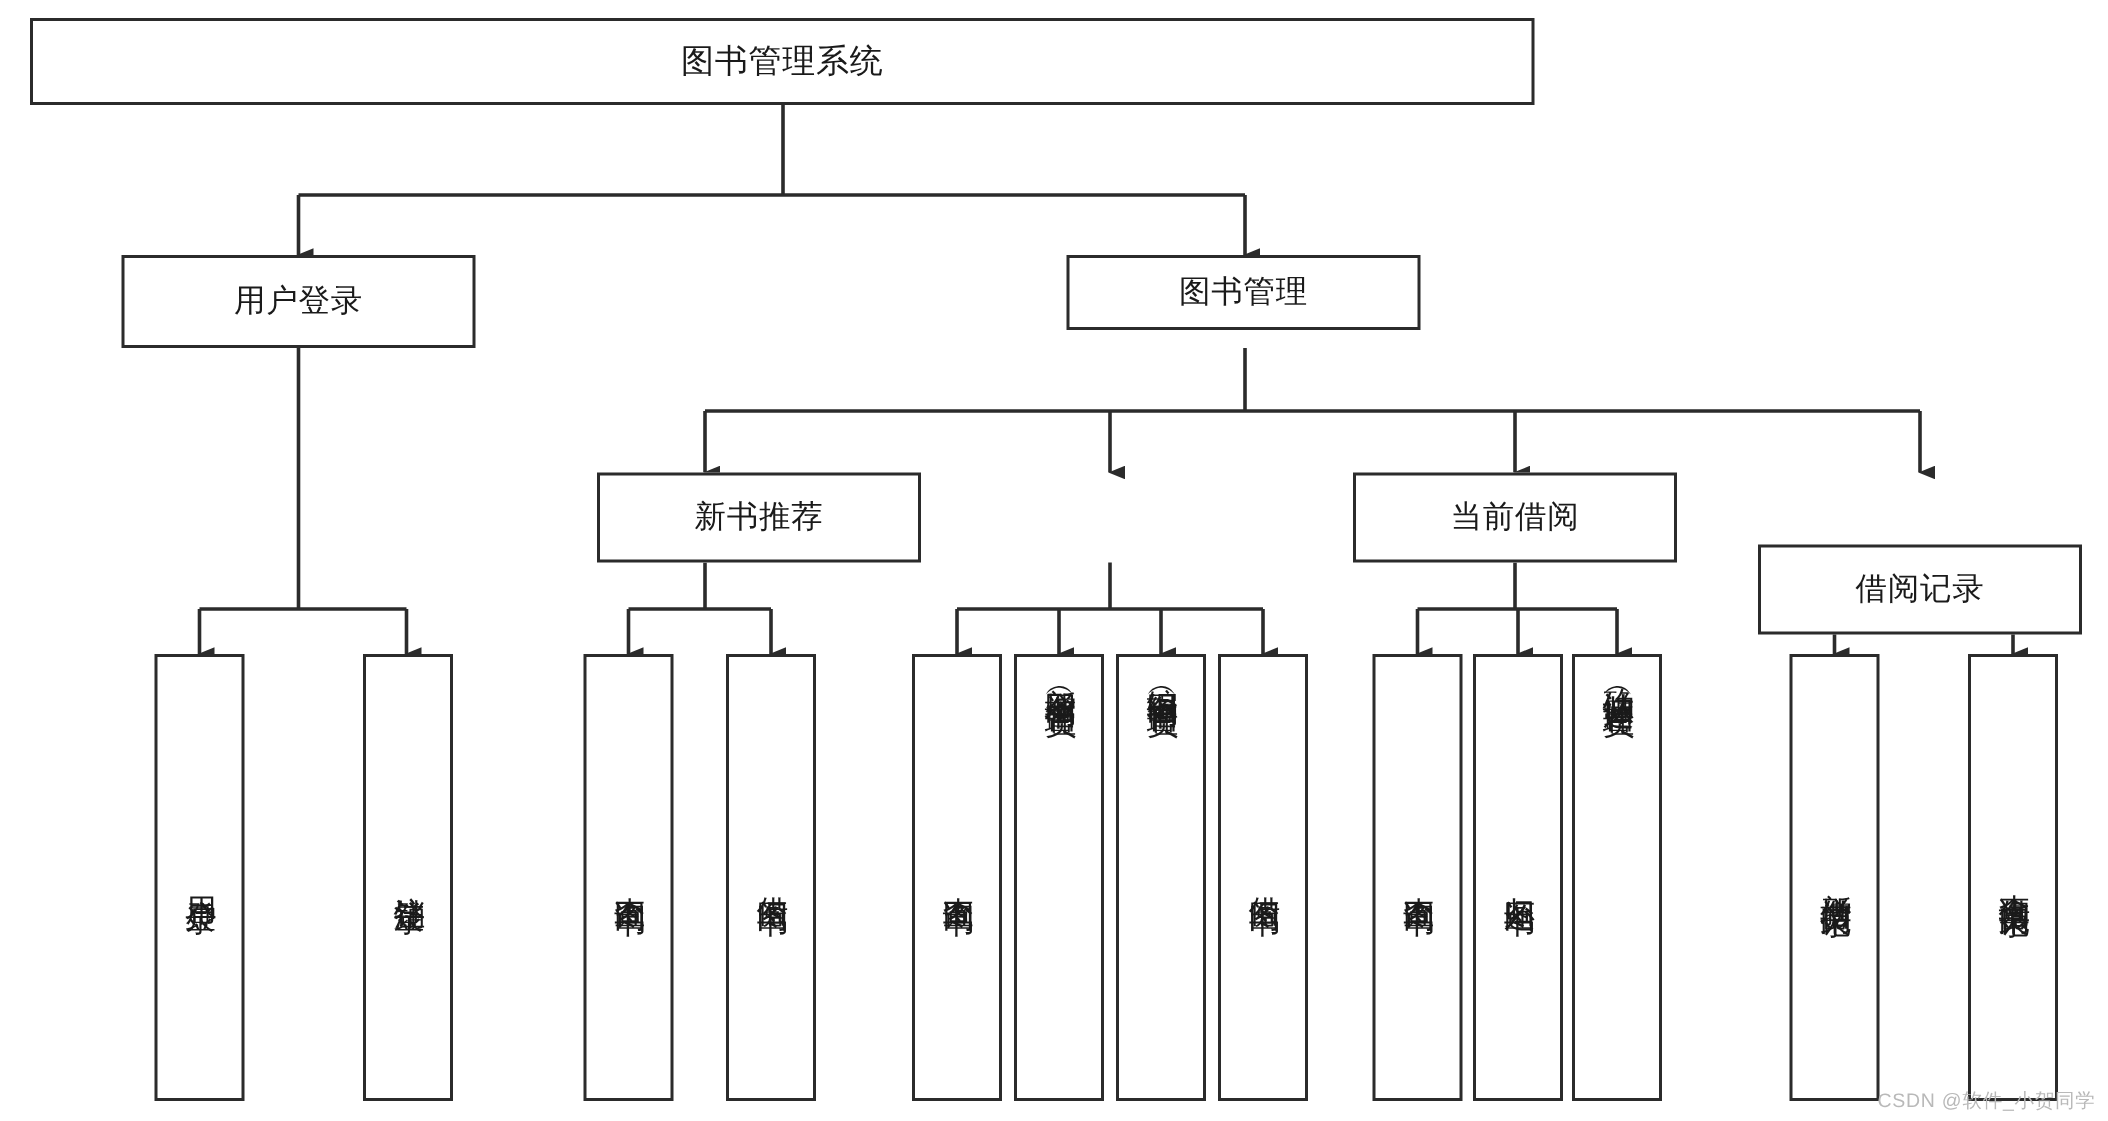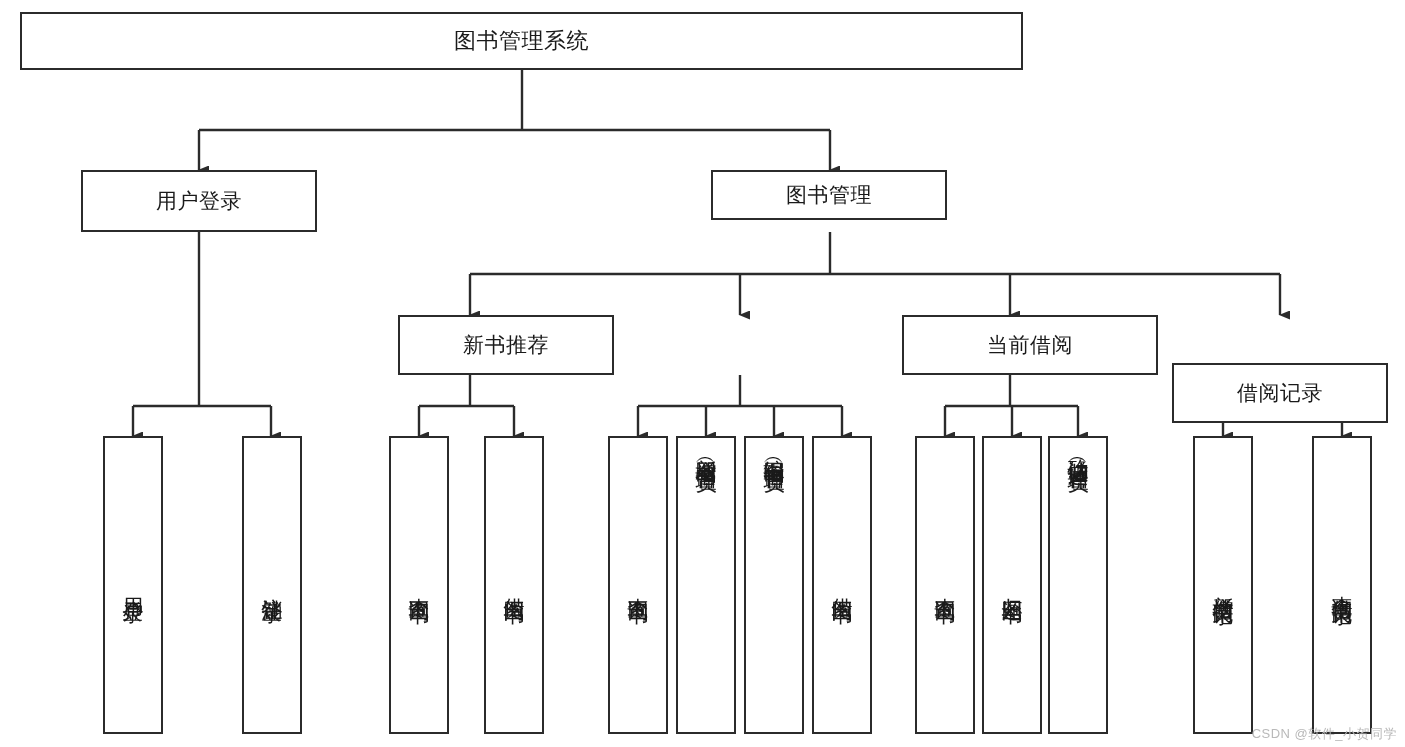--- a/index.html
+++ b/index.html
@@ -147,21 +147,21 @@
 
   <div class="node horizontal" style="left:711px; top:170px; width:236px; height:50px;">
     <span class="label">图书管理</span>
   </div>
 
   <div class="node horizontal" style="left:362px; top:315px; width:216px; height:60px;margin-left:36px;">
     <span class="label">新书推荐</span>
   </div>
 
 
-  <div class="node horizontal" style="left:902px; top:315px; width:256px; height:60px;">
+  <div class="node horizontal" style="left:902px; top:315px; width:216px; height:60px;">
     <span class="label">当前借阅</span>
   </div>
 
   <div class="node horizontal" style="left:1172px; top:315px; width:216px; height:60px;margin-top:48px;">
     <span class="label">借阅记录</span>
   </div>
 
   <div class="node vertical center-text" style="left:103px; top:436px; width:60px; height:298px;">
     <span class="label">用户登录</span>
   </div>

